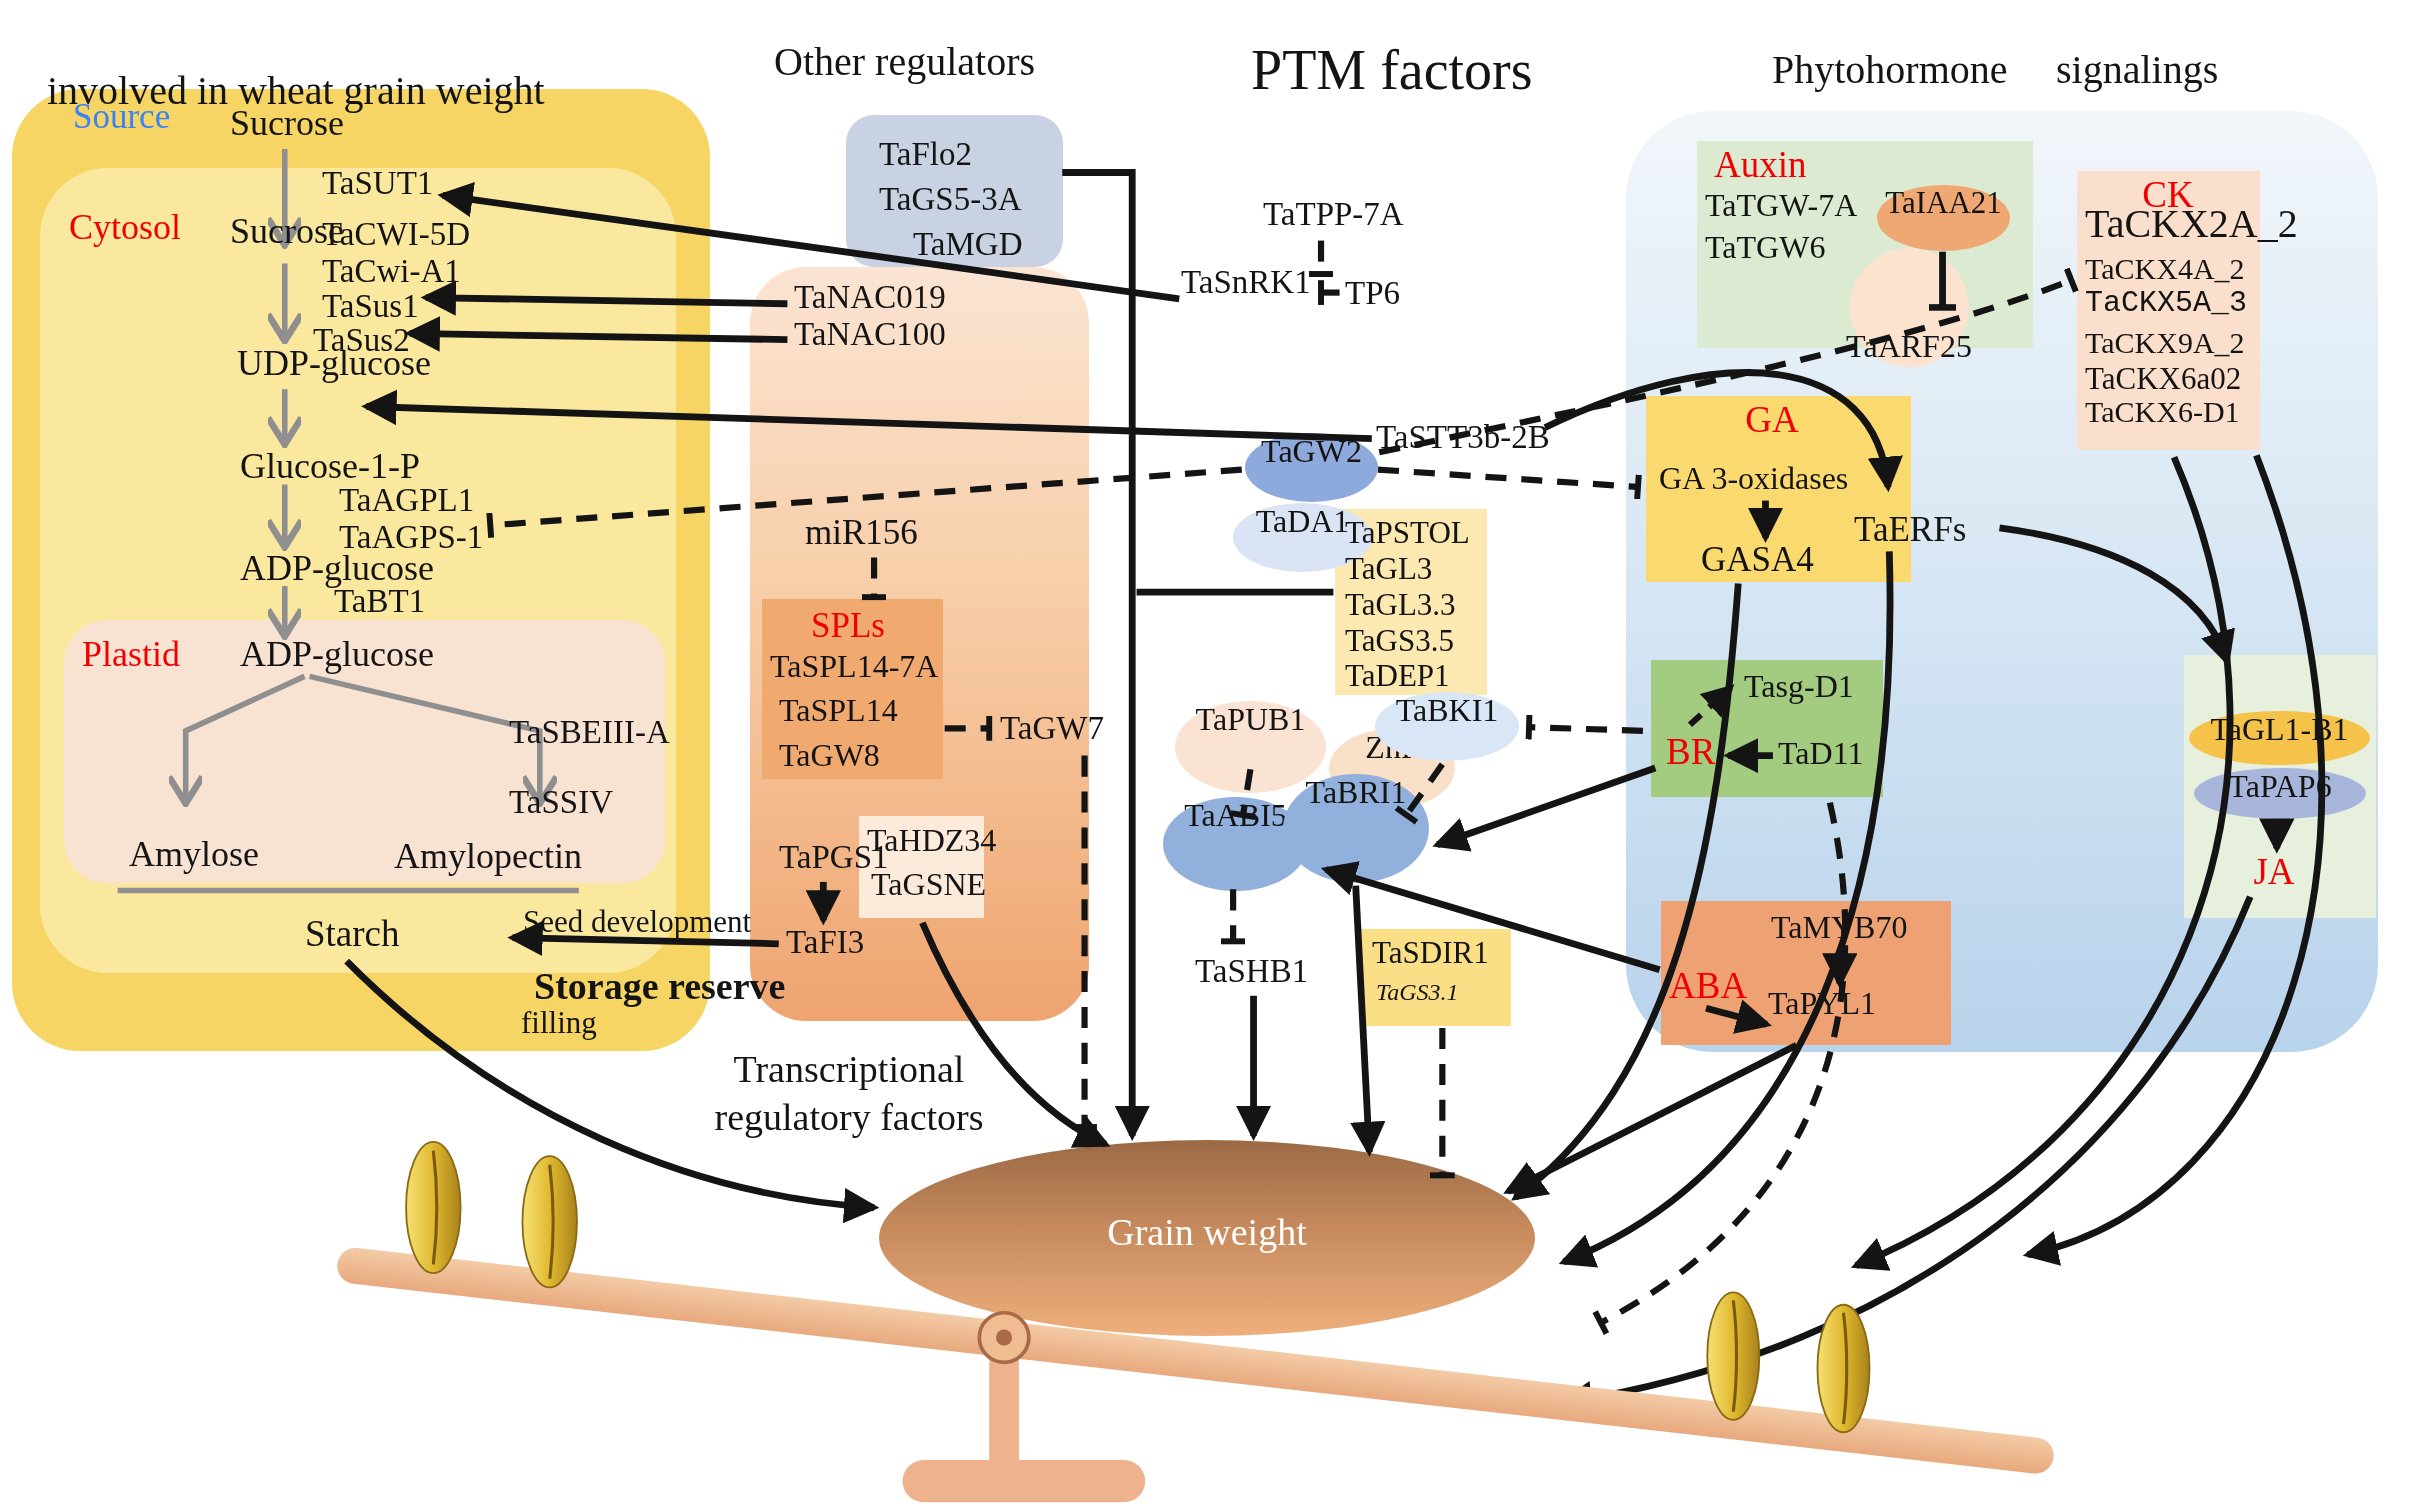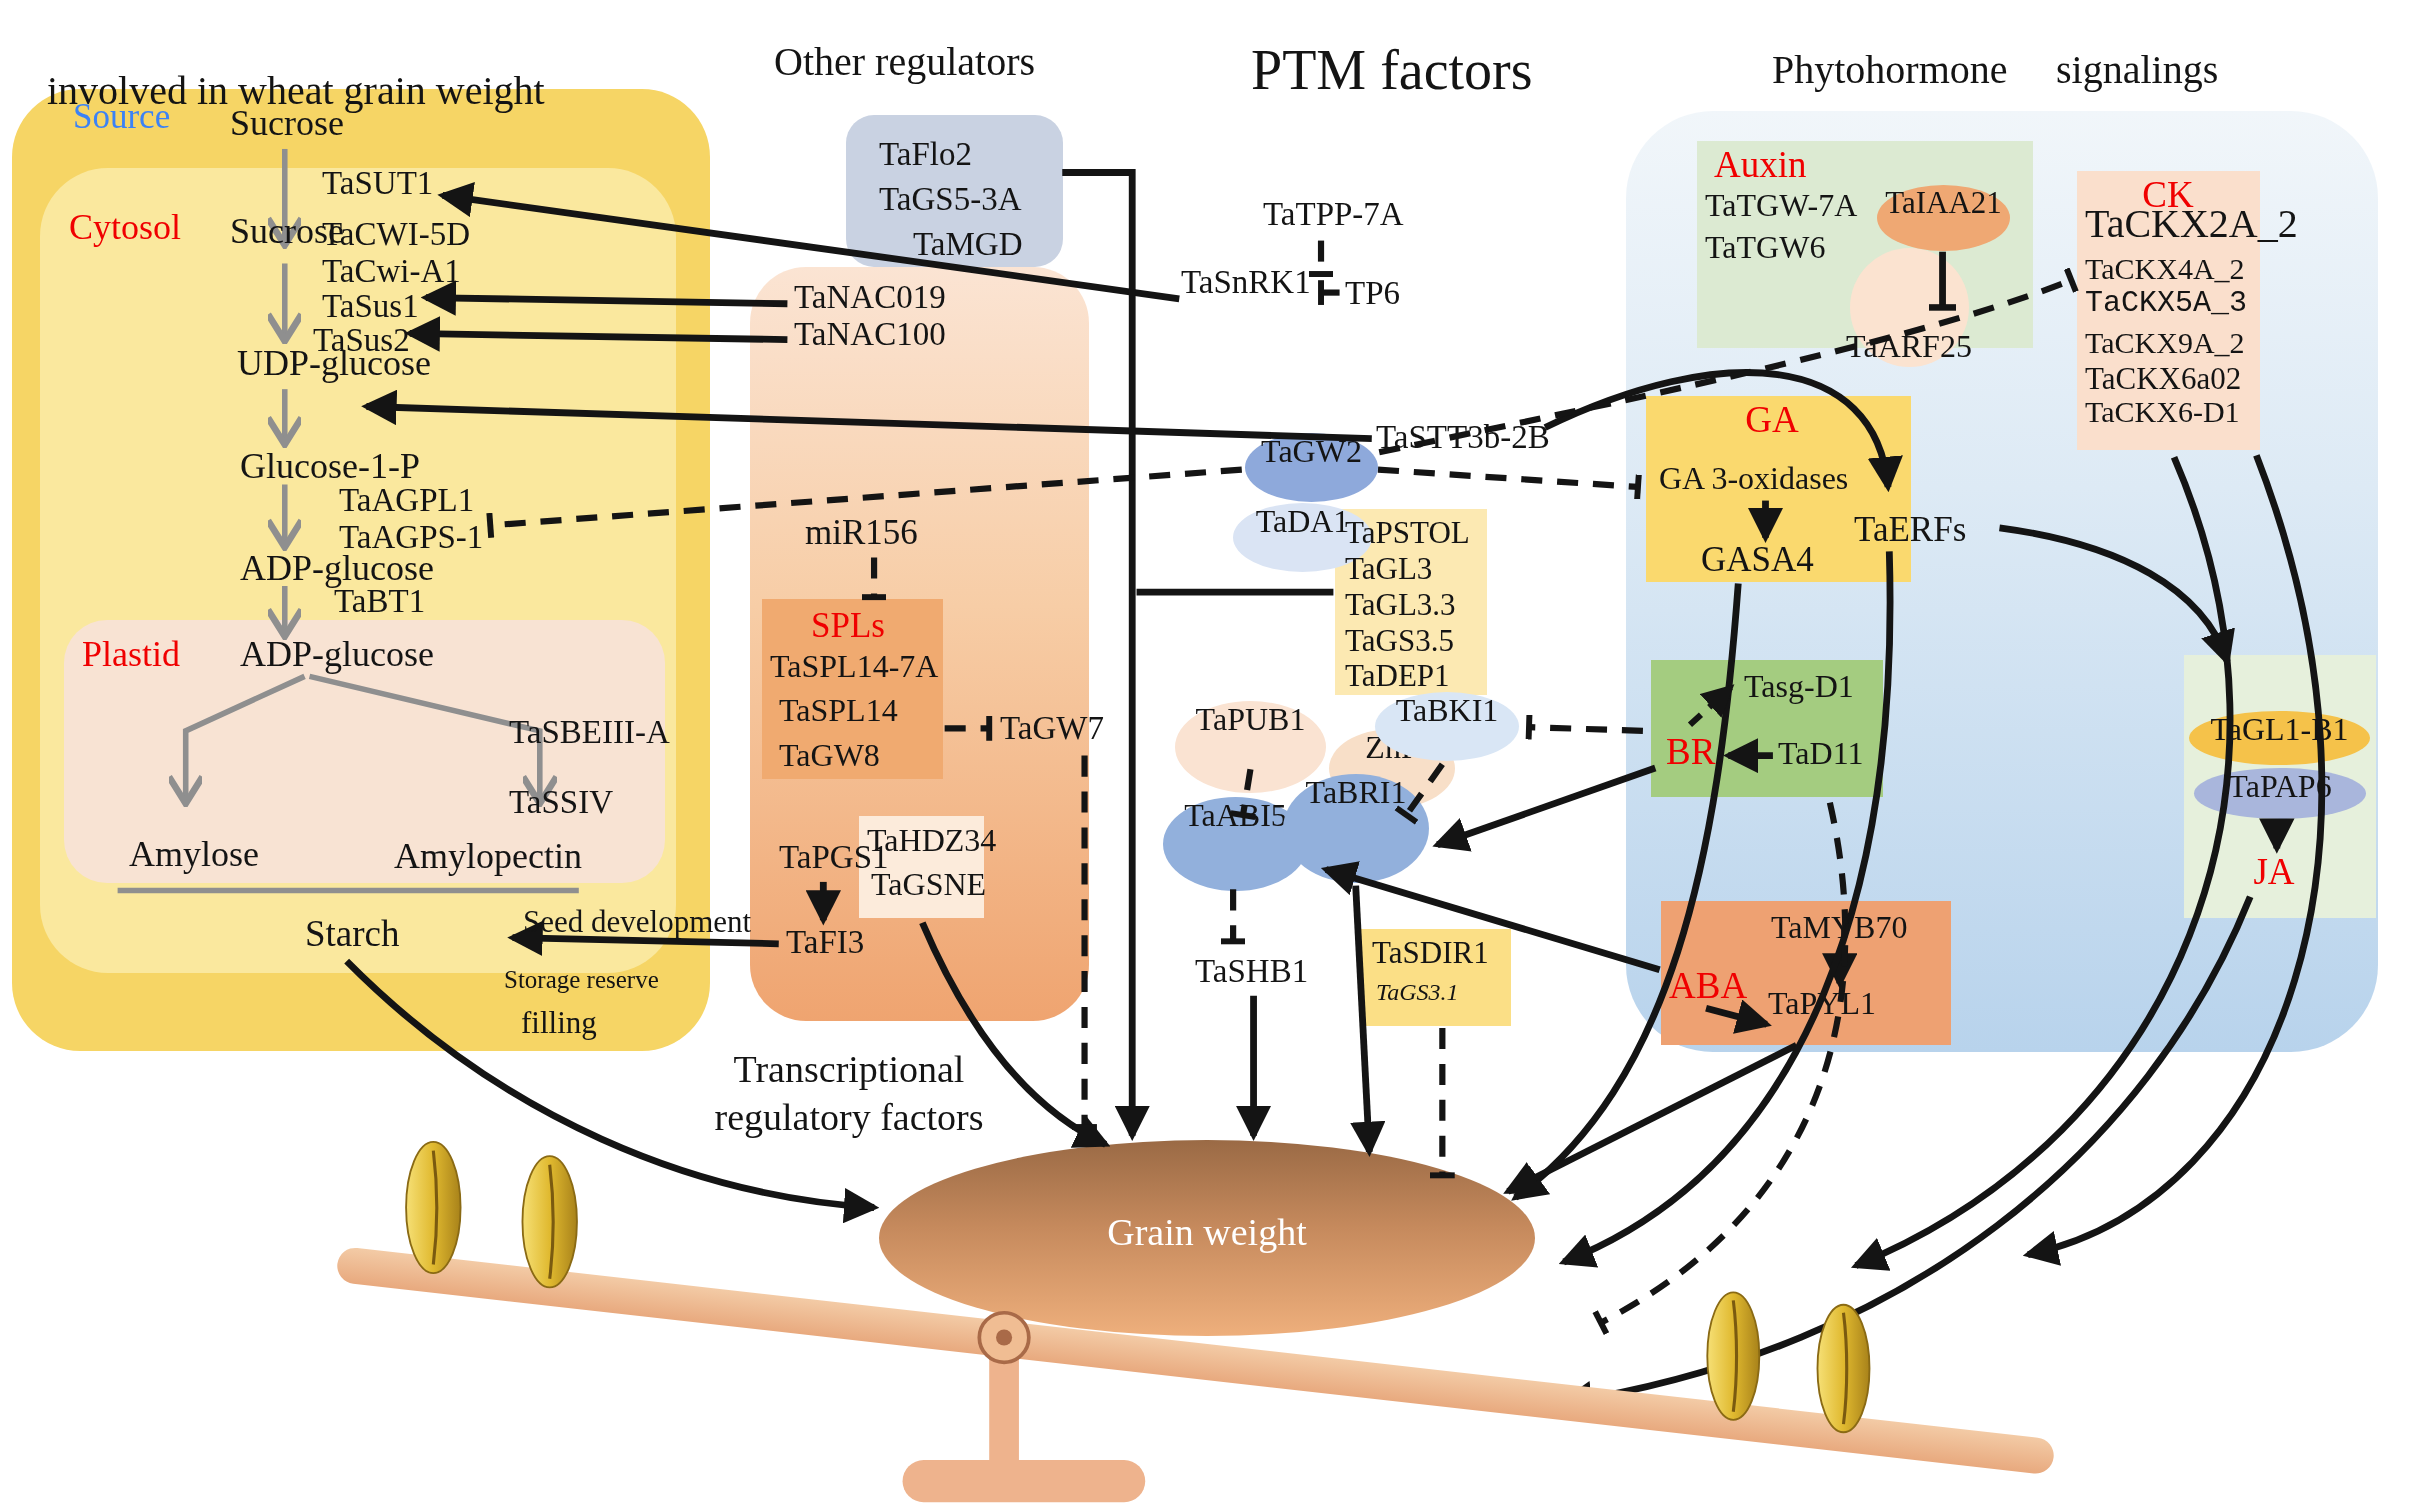--- a/index.html
+++ b/index.html
@@ -207,21 +207,21 @@
     <div class="lbl" style="left:240px;top:549px;font-size:36px;">ADP-glucose</div>
     <div class="lbl" style="left:334px;top:584px;">TaBT1</div>
     <div class="lbl red" style="left:82px;top:635px;font-size:36px;">Plastid</div>
     <div class="lbl" style="left:240px;top:635px;font-size:36px;">ADP-glucose</div>
     <div class="lbl" style="left:509px;top:715px;">TaSBEIII-A</div>
     <div class="lbl" style="left:509px;top:785px;">TaSSIV</div>
     <div class="lbl" style="left:129px;top:835px;font-size:36px;">Amylose</div>
     <div class="lbl" style="left:394px;top:837px;font-size:36px;">Amylopectin</div>
     <div class="lbl" style="left:305px;top:914px;font-size:37px;">Starch</div>
     <div class="lbl" style="left:523px;top:905px;font-size:31px;">Seed development</div>
-    <div class="lbl" style="left:504px;top:966px;font-size:25px;">Storage reserve</div>
+    <div class="lbl" style="left:534px;top:966px;font-size:38px;font-weight:bold;">Storage reserve</div>
     <div class="lbl" style="left:521px;top:1006px;font-size:31px;">filling</div>
 
     <div class="lbl" style="left:879px;top:137px;">TaFlo2</div>
     <div class="lbl" style="left:879px;top:182px;">TaGS5-3A</div>
     <div class="lbl" style="left:865px;top:227px;margin-left:48px;">TaMGD</div>
     <div class="lbl" style="left:794px;top:280px;">TaNAC019</div>
     <div class="lbl" style="left:794px;top:317px;">TaNAC100</div>
     <div class="lbl" style="left:805px;top:514px;font-size:35px;">miR156</div>
     <div class="lbl red" style="left:811px;top:607px;font-size:35px;">SPLs</div>
     <div class="lbl" style="left:770px;top:649px;font-size:32px;">TaSPL14-7A</div>

